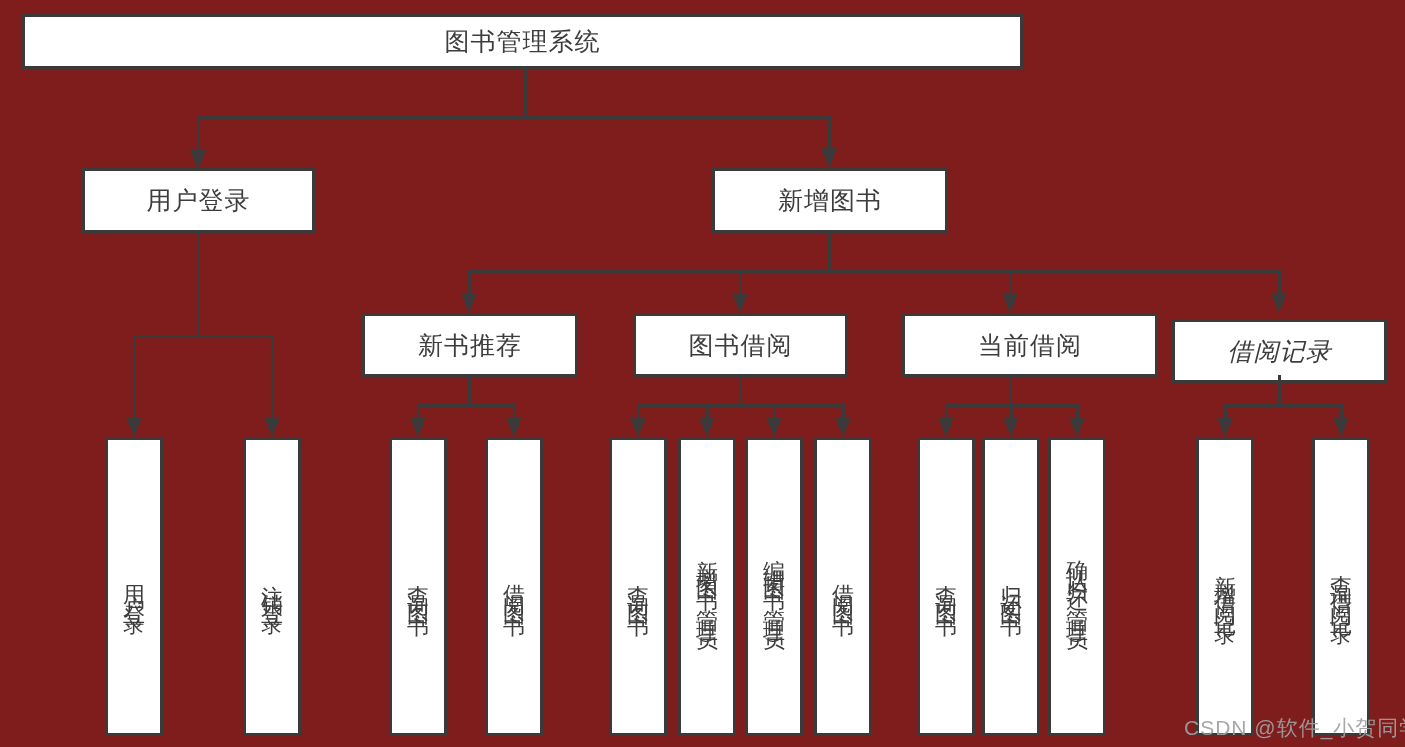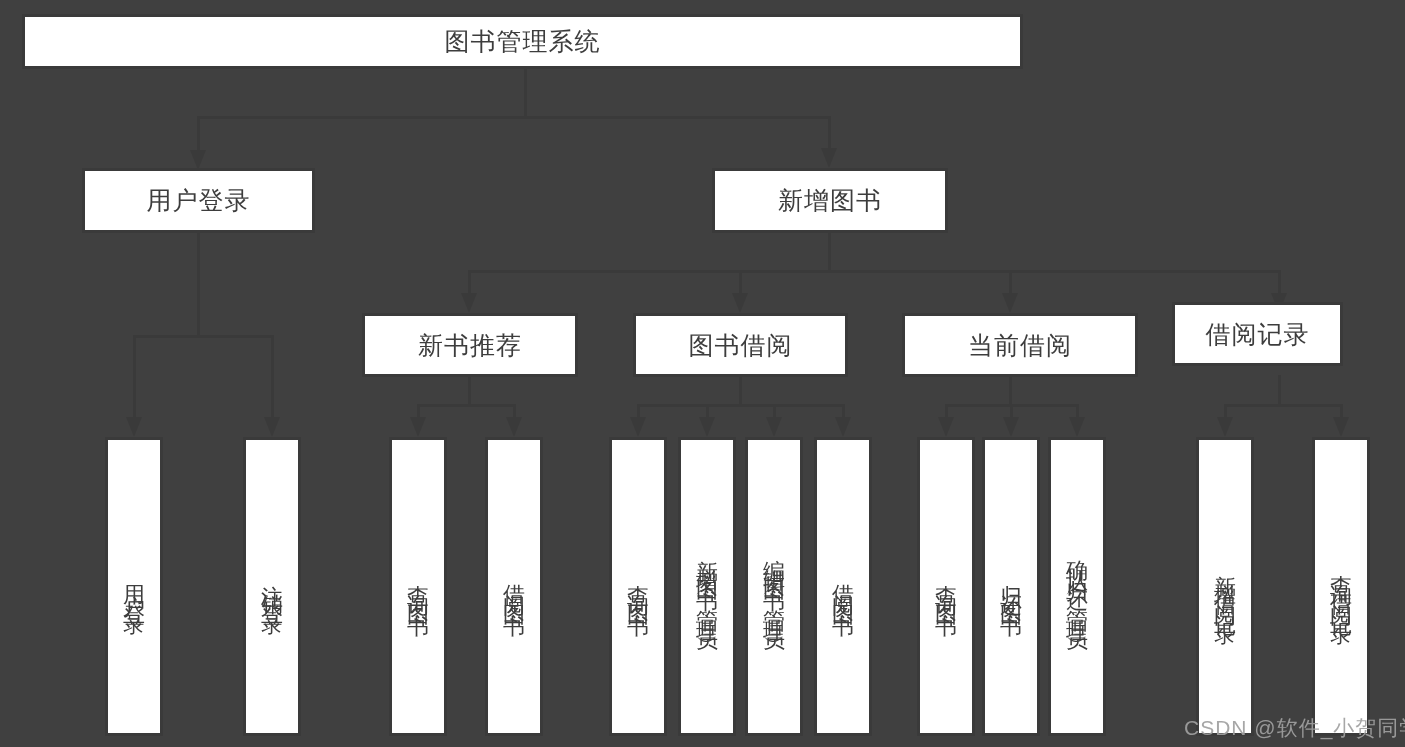--- a/index.html
+++ b/index.html
@@ -1,18 +1,18 @@
 <!DOCTYPE html>
 <html><head>
 <meta charset="utf-8">
 <style>
   html,body{margin:0;padding:0;background:#ffffff;}
   body{width:1405px;height:747px;position:relative;overflow:hidden;
        font-family:"Liberation Sans","DejaVu Sans",sans-serif;}
-  #canvas{position:absolute;left:0;top:0;width:1405px;height:747px;background:#404040;}
+  #canvas{position:absolute;left:0;top:0;width:1405px;height:747px;background:#7f1d1d;}
   .bx{position:absolute;box-sizing:border-box;border:3px solid #3a3a3a;background:#fff;
       display:flex;align-items:center;justify-content:center;
       font-size:25px;color:#3d3d3d;letter-spacing:1px;line-height:1;white-space:nowrap;}
   .vbx{position:absolute;box-sizing:border-box;border:3px solid #3a3a3a;background:#fff;
       display:flex;align-items:center;justify-content:center;
       writing-mode:vertical-rl;text-orientation:mixed;
       font-size:22px;color:#3d3d3d;letter-spacing:10px;line-height:1;}
   .hl{position:absolute;height:3px;background:#3a3a3a;}
   .vl{position:absolute;width:3px;background:#3a3a3a;}
   .ah{position:absolute;width:0;height:0;border-left:8px solid transparent;
@@ -50,22 +50,22 @@
   <div class="ah" style="left:461px;top:293px;"></div>
   <div class="vl" style="left:739px;top:270px;height:26px;"></div>
   <div class="ah" style="left:732px;top:293px;"></div>
   <div class="vl" style="left:1009px;top:270px;height:26px;"></div>
   <div class="ah" style="left:1002px;top:293px;"></div>
   <div class="vl" style="left:1278px;top:270px;height:26px;"></div>
   <div class="ah" style="left:1271px;top:293px;"></div>
 
   <div class="bx" style="left:633px;top:313px;width:215px;height:64px;">图书借阅</div>
   <div class="bx" style="left:362px;top:313px;width:216px;height:64px;">新书推荐</div>
-  <div class="bx" style="left:902px;top:313px;width:236px;height:64px;">当前借阅</div>
-  <div class="bx" style="left:1172px;top:302px;width:171px;height:64px;">借阅记录</div>
+  <div class="bx" style="left:902px;top:313px;width:256px;height:64px;">当前借阅</div>
+  <div class="bx" style="left:1172px;top:319px;width:215px;height:64px;font-style:italic;">借阅记录</div>
 
   <div class="vl" style="left:468px;top:375px;height:31px;"></div>
   <div class="hl" style="left:417px;top:404px;width:98px;"></div>
   <div class="vl" style="left:417px;top:404px;height:16px;"></div>
   <div class="ah" style="left:410px;top:417px;"></div>
   <div class="vl" style="left:513px;top:404px;height:16px;"></div>
   <div class="ah" style="left:506px;top:417px;"></div>
 
   <div class="vl" style="left:739px;top:375px;height:31px;"></div>
   <div class="hl" style="left:637px;top:404px;width:207px;"></div>

